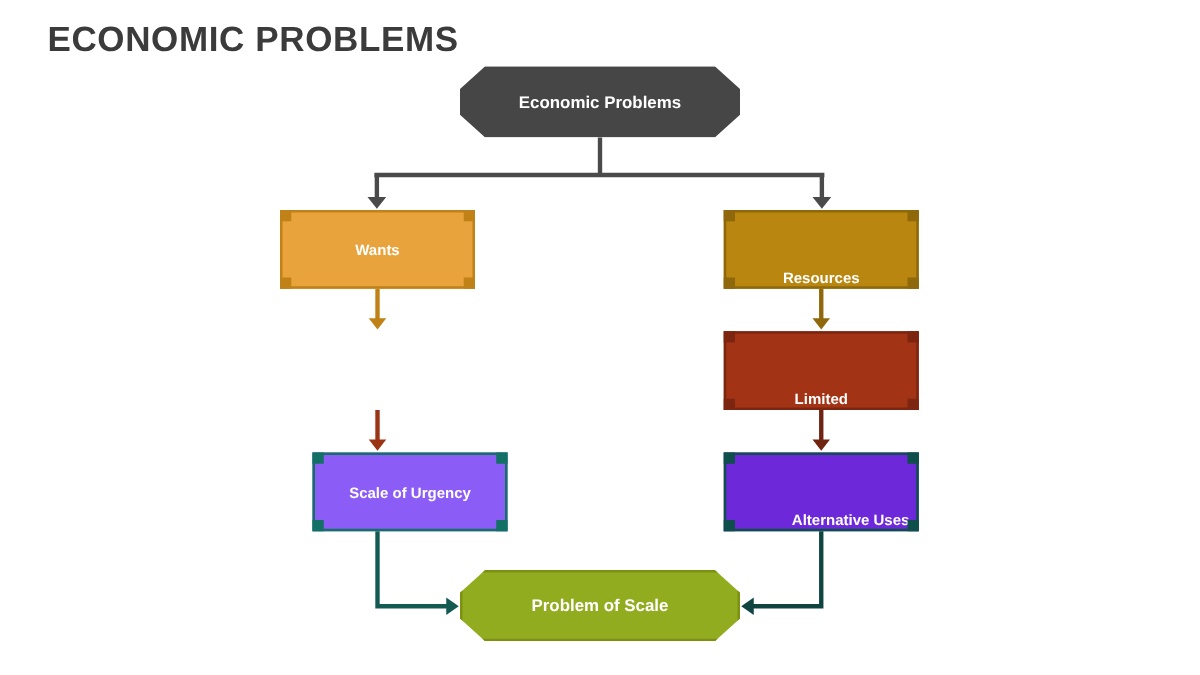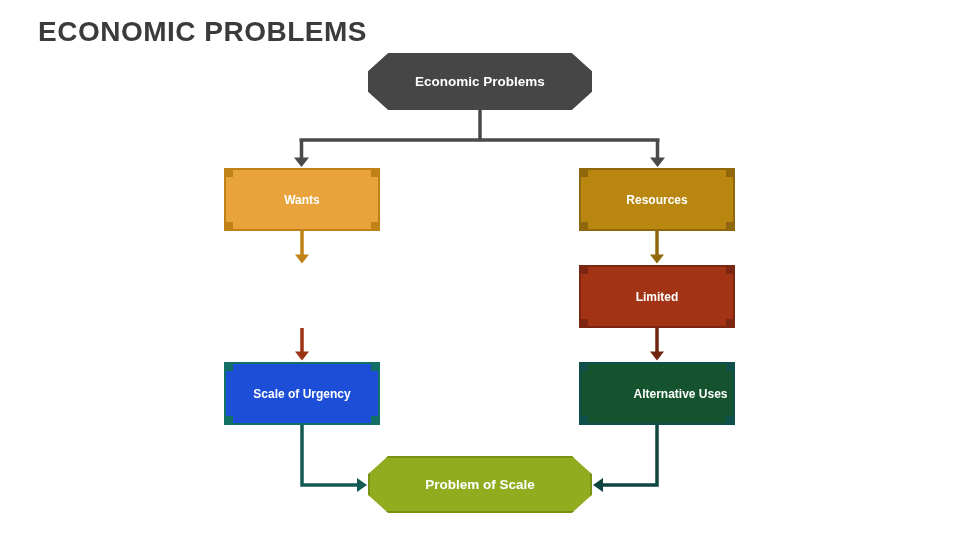--- a/index.html
+++ b/index.html
@@ -26,35 +26,35 @@
     left:368px;width:224px;height:57px;
     clip-path:polygon(9% 0,91% 0,100% 32%,100% 68%,91% 100%,9% 100%,0 68%,0 32%);
     font-size:13.5px;
   }
   .root-node{top:53px;background:#464646;}
   .result-node{top:456px;background:#92ac20;border:2px solid #7a9112;}
   .box{
     width:156px;height:63px;border:2px solid;
   }
   .col-left{left:224px;}
-  .col-right{left:579px;}
+  .col-right{left:579px;align-items:flex-end;}
   .row1{top:168px;}
   .row2{top:265px;}
   .row3{top:362px;}
   .wants{background:#e8a33c;border-color:#c08117;}
   .wants .c{background:#c08117;}
   .unlimited{background:#d85128;border-color:#a93b16;}
   .unlimited .c{background:#a93b16;}
-  .scale{background:#1d4ed8;border-color:#137064;}
+  .scale{background:#8b5cf6;border-color:#137064;margin-left:26px;}
   .scale .c{background:#137064;}
   .resources{background:#b9860f;border-color:#8f680b;}
   .resources .c{background:#8f680b;}
   .limited{background:#a23415;border-color:#7c2510;}
   .limited .c{background:#7c2510;}
-  .altuses{background:#14532d;border-color:#0e4f4b;padding-left:47px;}
+  .altuses{background:#6d28d9;border-color:#0e4f4b;padding-left:47px;}
   .altuses .c{background:#0e4f4b;}
   .c{position:absolute;width:9px;height:9px;}
   .tl{top:-2px;left:-2px;}
   .tr{top:-2px;right:-2px;}
   .bl{bottom:-2px;left:-2px;}
   .br{bottom:-2px;right:-2px;}
 </style>
 </head>
 <body>
 

